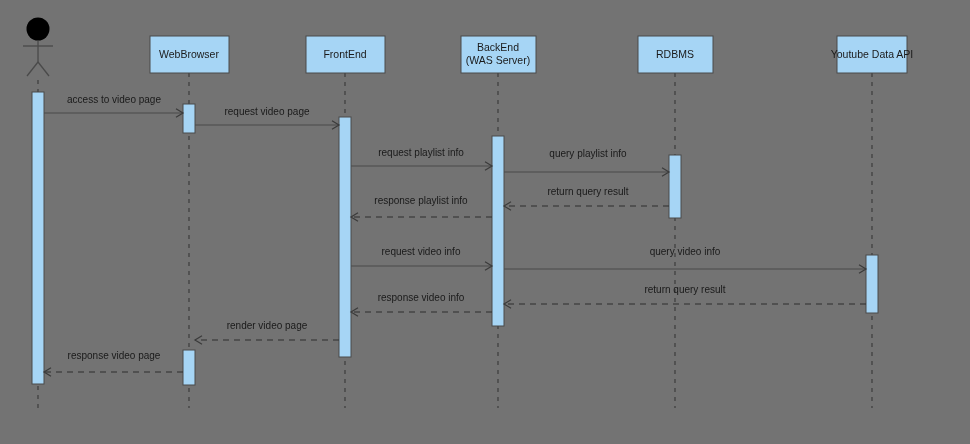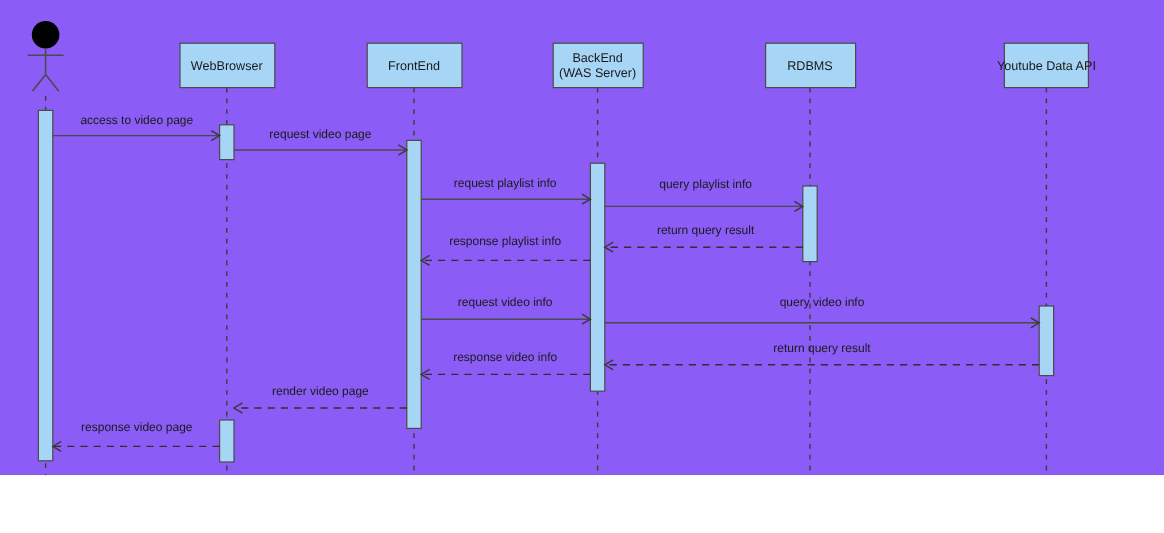--- a/index.html
+++ b/index.html
@@ -6,22 +6,22 @@
     margin: 0;
     padding: 0;
     background: #ffffff;
   }
   body {
     font-family: "Liberation Sans", sans-serif;
   }
   #diagram-root {
     position: relative;
     width: 970px;
-    height: 396px;
-    background: #8b5cf6;
+    height: 444px;
+    background: #737373;
     overflow: hidden;
   }
   #seq-svg {
     position: absolute;
     left: 0;
     top: 0;
     width: 970px;
     height: 444px;
     display: block;
   }

